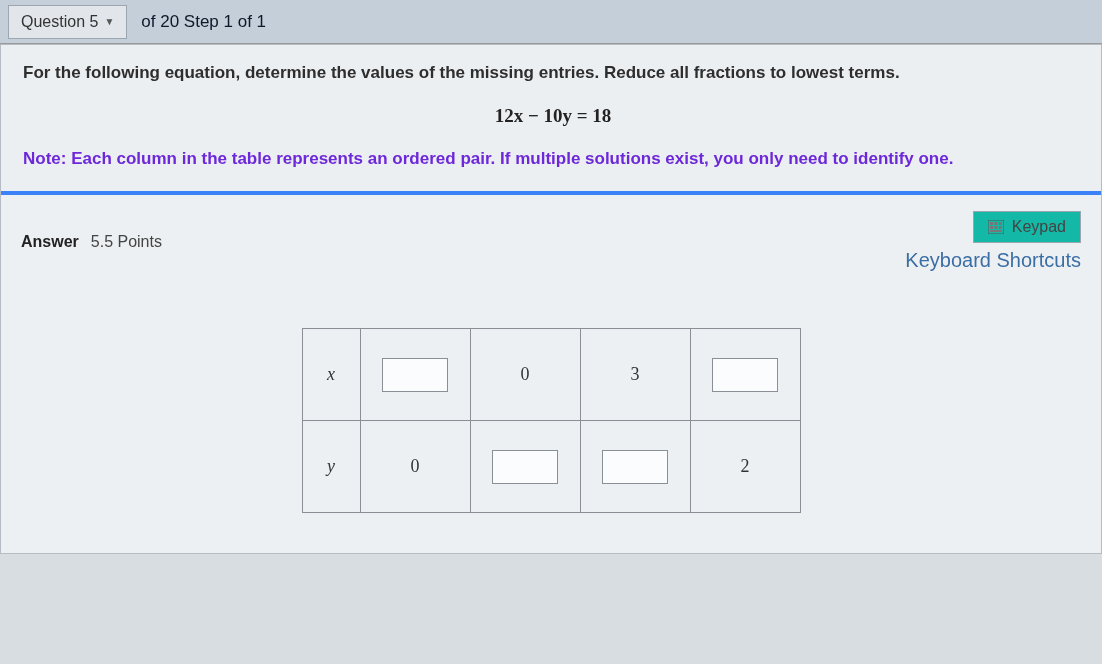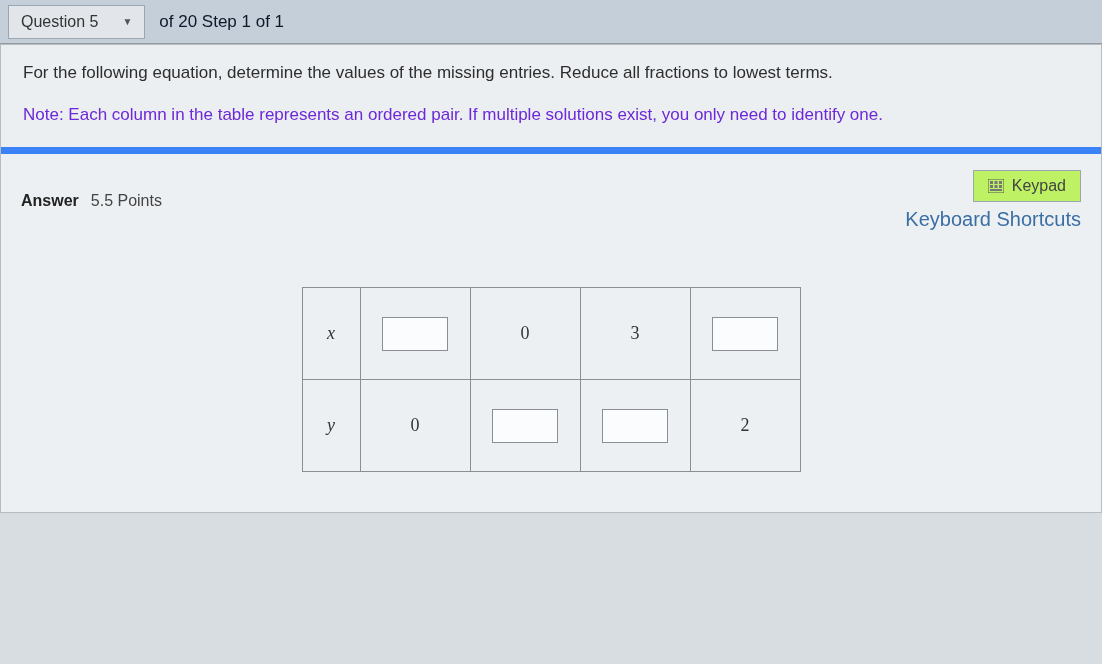--- a/index.html
+++ b/index.html
@@ -15,21 +15,21 @@
       display: flex;
       align-items: center;
       background: #c4cfd9;
       border-bottom: 1px solid #999;
       padding: 4px 8px;
       height: 44px;
     }
     .question-selector {
       display: flex;
       align-items: center;
-      gap: 24px;
+      gap: 6px;
       background: #e2e6ea;
       border: 1px solid #9aa6b0;
       padding: 6px 12px;
       font-size: 16px;
       color: #333;
       cursor: pointer;
       height: 34px;
     }
     .chevron {
       font-size: 10px;
@@ -40,21 +40,22 @@
       font-size: 17px;
       color: #0f172a;
     }
     .content-panel {
       background: #eceff2;
       border: 1px solid #b5bcc3;
       margin: 0;
     }
     .question-body {
       padding: 18px 18px 22px 22px;
-      border-bottom: 7px solid #3b82f6;
+      border-bottom: 4px solid #3b82f6;
+      font-weight: bold;
     }
     .prompt {
       font-size: 17px;
       color: #2e2e2e;
       margin-bottom: 22px;
     }
     .equation {
       text-align: center;
       font-size: 19px;
       font-family: 'Times New Roman', serif;
@@ -83,21 +84,21 @@
       display: flex;
       flex-direction: column;
       align-items: flex-end;
       gap: 6px;
     }
     .keypad-btn {
       display: flex;
       align-items: center;
       gap: 8px;
       border: 1px solid #9aa6b0;
-      background: #bef264;
+      background: #14b8a6;
       padding: 6px 14px;
       font-size: 16px;
       color: #444;
       cursor: pointer;
       text-align: right;
     }
     .keypad-icon {
       width: 16px; height: 14px;
       display: inline-block;
     }
@@ -142,20 +143,21 @@
   <div class="question-selector">
     <span>Question 5</span>
     <span class="chevron">▼</span>
   </div>
   <div class="step-text">of 20 Step 1 of 1</div>
 </div>
 
 <div class="content-panel">
   <div class="question-body">
     <div class="prompt">For the following equation, determine the values of the missing entries. Reduce all fractions to lowest terms.</div>
+    <div class="equation">12x − 10y = 18</div>
     <div class="note">Note: Each column in the table represents an ordered pair. If multiple solutions exist, you only need to identify one.</div>
   </div>
 
   <div class="answer-bar">
     <div class="answer-left">
       <span class="answer-label">Answer</span>
       <span class="points">5.5 Points</span>
     </div>
     <div class="answer-right">
       <div class="keypad-btn">

